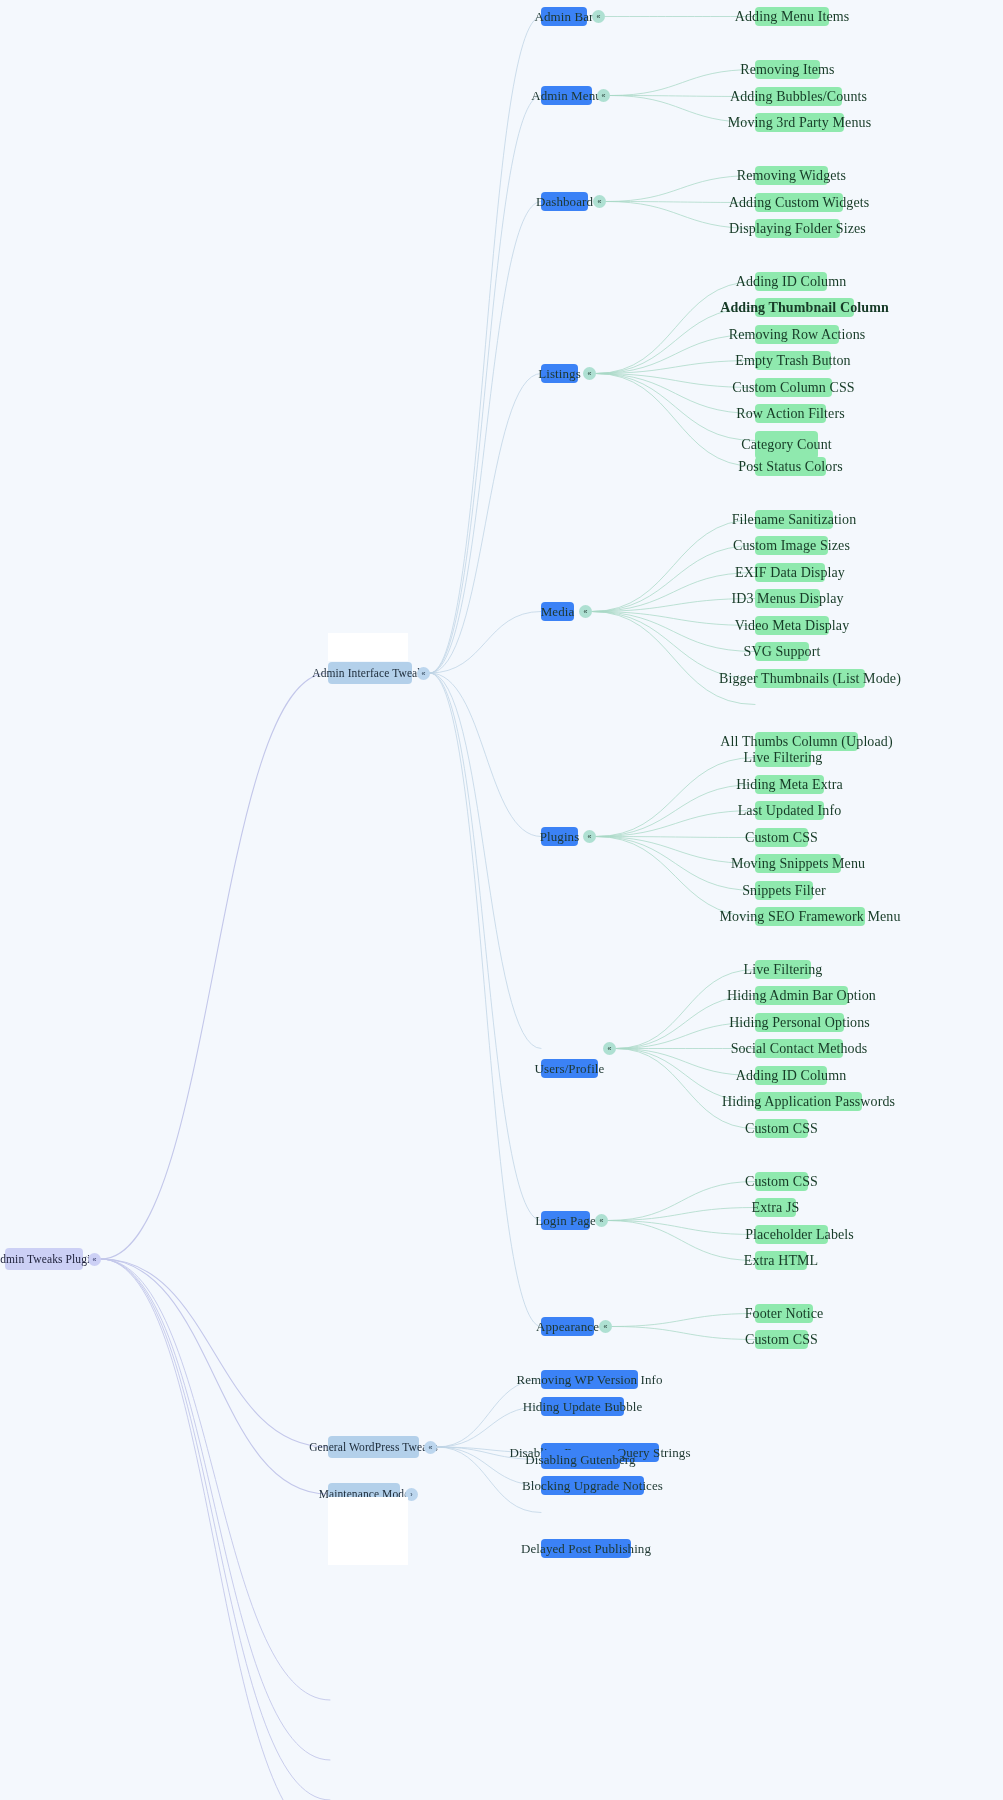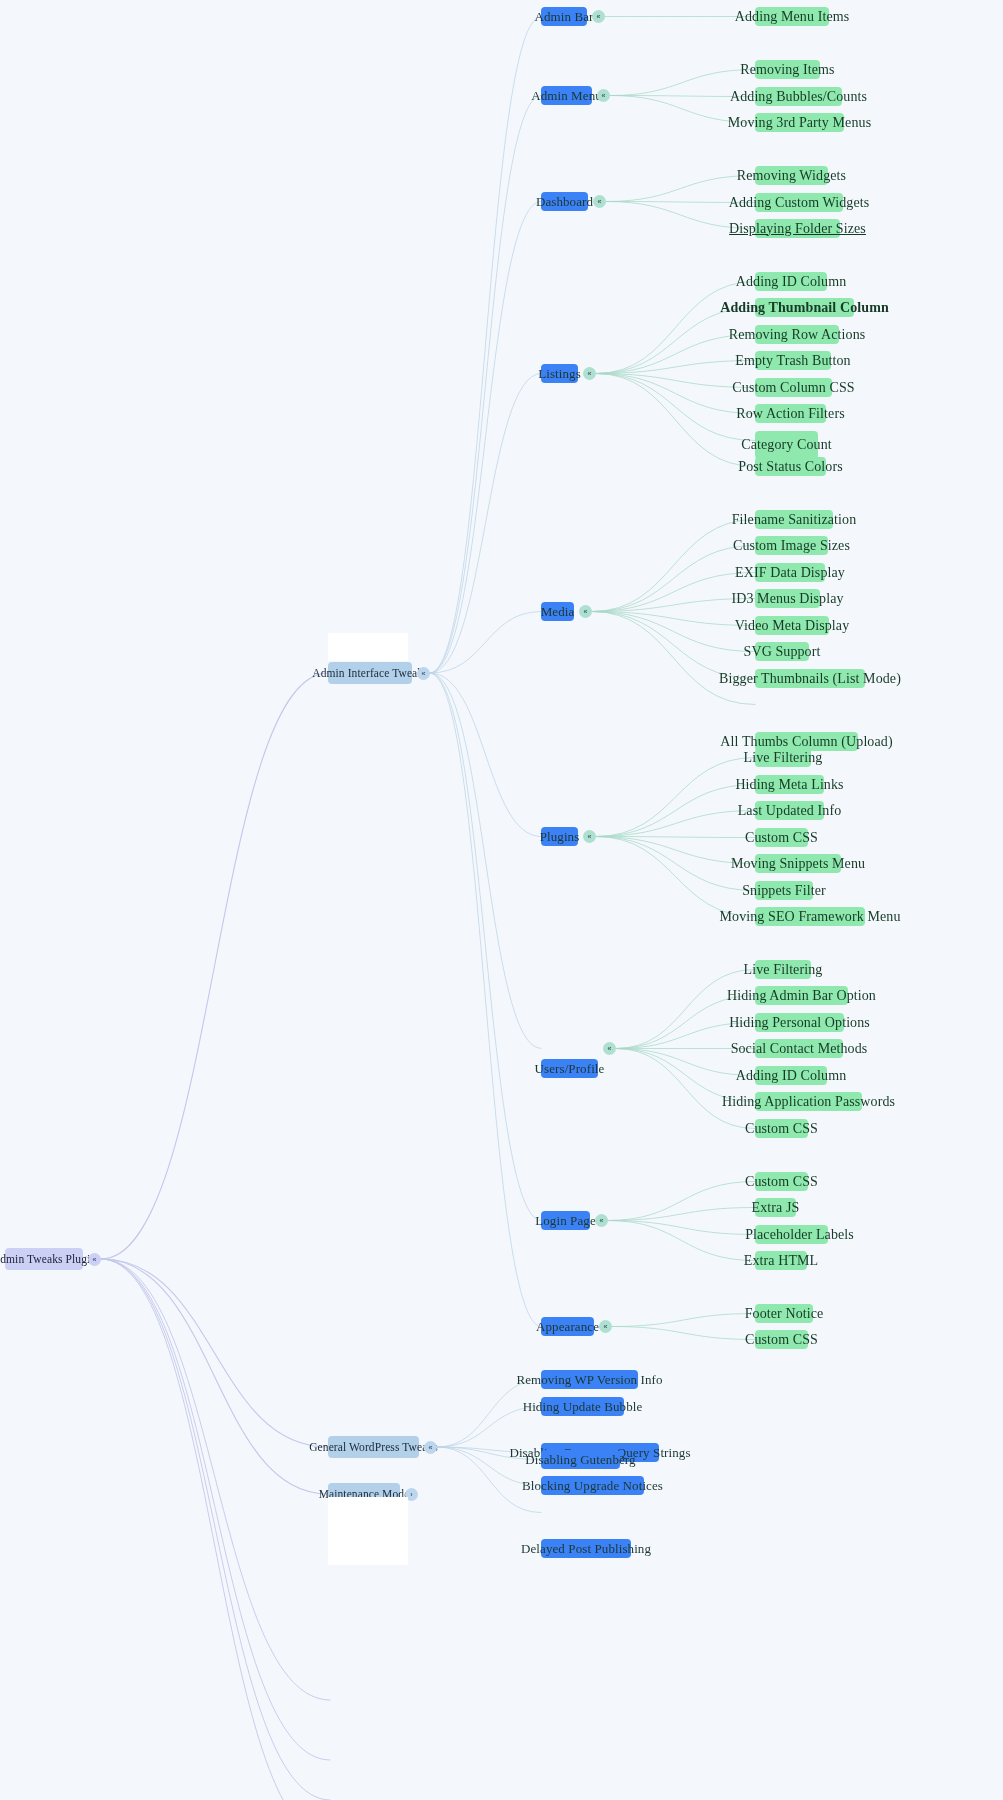--- a/index.html
+++ b/index.html
@@ -167,21 +167,21 @@
       <div class="node l3" style="left: 755px; top: 7px; width: 74px; height: 19px;">Adding Menu Items</div>
       <div class="node l2" style="left: 541px; top: 86px; width: 51px; height: 19px;">Admin Menu</div>
       <div class="toggle t-l2" style="left: 597px; top: 89px;">«</div>
       <div class="node l3" style="left: 755px; top: 60px; width: 65px; height: 19px;">Removing Items</div>
       <div class="node l3" style="left: 755px; top: 87px; width: 87px; height: 19px;">Adding Bubbles/Counts</div>
       <div class="node l3" style="left: 755px; top: 113px; width: 89px; height: 19px;">Moving 3rd Party Menus</div>
       <div class="node l2" style="left: 541px; top: 192px; width: 47px; height: 19px;">Dashboard</div>
       <div class="toggle t-l2" style="left: 593px; top: 195px;">«</div>
       <div class="node l3" style="left: 755px; top: 166px; width: 73px; height: 19px;">Removing Widgets</div>
       <div class="node l3" style="left: 755px; top: 193px; width: 88px; height: 19px;">Adding Custom Widgets</div>
-      <div class="node l3" style="left: 755px; top: 219px; width: 85px; height: 19px; text-decoration: underline;">Displaying Folder Sizes</div>
+      <div class="node l3" style="left: 755px; top: 219px; width: 85px; height: 19px;">Displaying Folder Sizes</div>
       <div class="node l2" style="left: 541px; top: 364px; width: 37px; height: 19px;">Listings</div>
       <div class="toggle t-l2" style="left: 583px; top: 367px;">«</div>
       <div class="node l3" style="left: 755px; top: 272px; width: 72px; height: 19px;">Adding ID Column</div>
       <div class="node l3" style="left: 755px; top: 298px; width: 99px; height: 19px; font-weight: bold;">Adding Thumbnail Column</div>
       <div class="node l3" style="left: 755px; top: 325px; width: 84px; height: 19px;">Removing Row Actions</div>
       <div class="node l3" style="left: 755px; top: 351px; width: 76px; height: 19px;">Empty Trash Button</div>
       <div class="node l3" style="left: 755px; top: 378px; width: 77px; height: 19px;">Custom Column CSS</div>
       <div class="node l3" style="left: 755px; top: 404px; width: 71px; height: 19px;">Row Action Filters</div>
       <div class="node l3" style="left: 755px; top: 431px; width: 63px; height: 28px;">Category Count</div>
       <div class="node l3" style="left: 755px; top: 457px; width: 71px; height: 19px;">Post Status Colors</div>
@@ -191,21 +191,21 @@
       <div class="node l3" style="left: 755px; top: 536px; width: 73px; height: 19px;">Custom Image Sizes</div>
       <div class="node l3" style="left: 755px; top: 563px; width: 70px; height: 19px;">EXIF Data Display</div>
       <div class="node l3" style="left: 755px; top: 589px; width: 65px; height: 19px;">ID3 Menus Display</div>
       <div class="node l3" style="left: 755px; top: 616px; width: 74px; height: 19px;">Video Meta Display</div>
       <div class="node l3" style="left: 755px; top: 642px; width: 54px; height: 19px;">SVG Support</div>
       <div class="node l3" style="left: 755px; top: 669px; width: 110px; height: 19px;">Bigger Thumbnails (List Mode)</div>
       <div class="node l3" style="left: 755px; top: 732px; width: 103px; height: 19px;">All Thumbs Column (Upload)</div>
       <div class="node l2" style="left: 541px; top: 827px; width: 37px; height: 19px;">Plugins</div>
       <div class="toggle t-l2" style="left: 583px; top: 830px;">«</div>
       <div class="node l3" style="left: 755px; top: 748px; width: 56px; height: 19px;">Live Filtering</div>
-      <div class="node l3" style="left: 755px; top: 775px; width: 69px; height: 19px;">Hiding Meta Links</div>
+      <div class="node l3" style="left: 755px; top: 775px; width: 69px; height: 19px;">Hiding Meta Extra</div>
       <div class="node l3" style="left: 755px; top: 801px; width: 69px; height: 19px;">Last Updated Info</div>
       <div class="node l3" style="left: 755px; top: 828px; width: 53px; height: 19px;">Custom CSS</div>
       <div class="node l3" style="left: 755px; top: 854px; width: 86px; height: 19px;">Moving Snippets Menu</div>
       <div class="node l3" style="left: 755px; top: 881px; width: 58px; height: 19px;">Snippets Filter</div>
       <div class="node l3" style="left: 755px; top: 907px; width: 110px; height: 19px;">Moving SEO Framework Menu</div>
       <div class="node l2" style="left: 541px; top: 1039px; width: 57px; height: 19px; margin-top: 20px;">Users/Profile</div>
       <div class="toggle t-l2" style="left: 603px; top: 1042px;">«</div>
       <div class="node l3" style="left: 755px; top: 960px; width: 56px; height: 19px;">Live Filtering</div>
       <div class="node l3" style="left: 755px; top: 986px; width: 93px; height: 19px;">Hiding Admin Bar Option</div>
       <div class="node l3" style="left: 755px; top: 1013px; width: 89px; height: 19px;">Hiding Personal Options</div>

